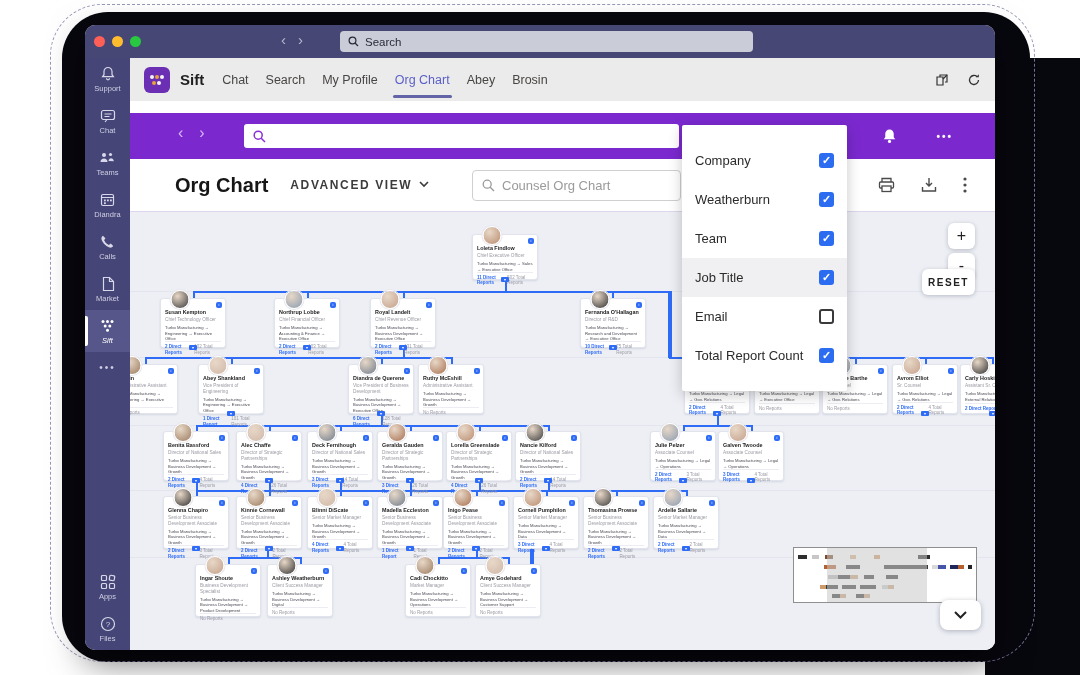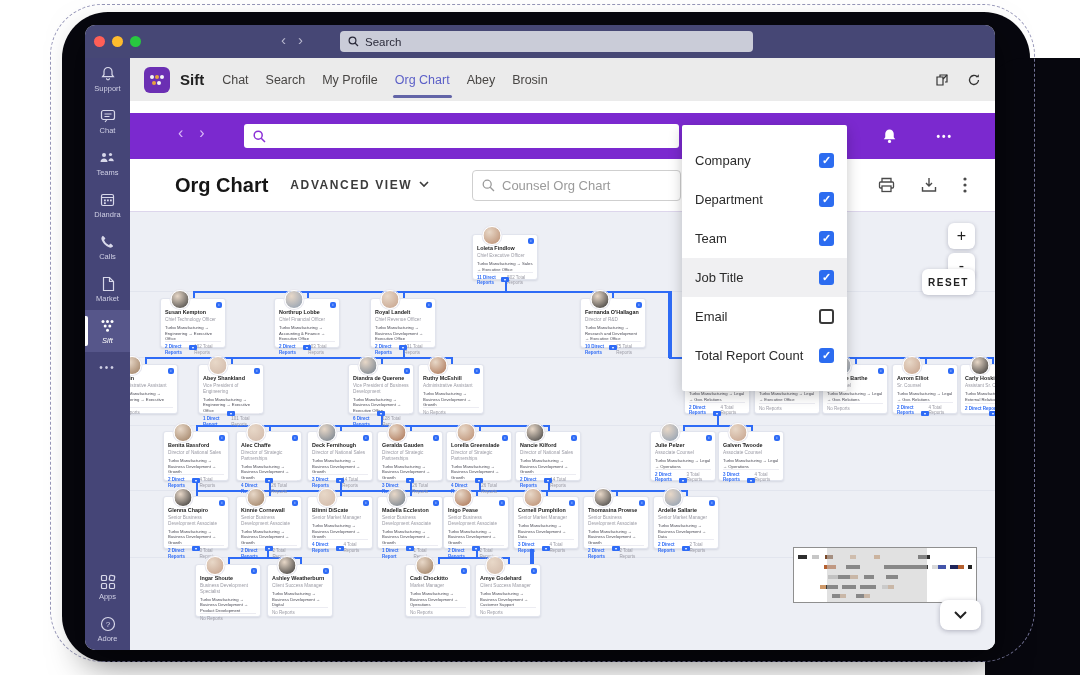--- a/index.html
+++ b/index.html
@@ -209,21 +209,21 @@
             </span>
             <span class="sb-label">Apps</span>
           </div>
           <div class="sb-item">
             <span class="sb-icon">
               <svg width="16" height="16" viewBox="0 0 16 16">
                 <circle cx="8" cy="8" r="6.5" fill="none" stroke="#d8d8ea" stroke-width="1.2"></circle>
                 <text x="8" y="11" text-anchor="middle" font-size="8" fill="#d8d8ea" font-family="Liberation Sans,sans-serif">?</text>
               </svg>
             </span>
-            <span class="sb-label">Adore</span>
+            <span class="sb-label">Files</span>
           </div>
         </div>
 
       <div class="main">
 
         <div class="appheader">
           <div class="sift-logo">
             <i style="left:6px;top:8px;background:#f4f4f8"></i>
               <i style="left:11px;top:8px;background:#e8a33d"></i>
               <i style="left:16px;top:8px;background:#f4f4f8"></i>
@@ -789,21 +789,21 @@
           </div>
       </div>
     </div>
 
     <div class="dropdown" id="dropdown">
         <div class="dd-item">
           <span>Company</span>
           <span class="cbx on">✓</span>
         </div>
         <div class="dd-item">
-          <span>Department</span>
+          <span>Weatherburn</span>
           <span class="cbx on">✓</span>
         </div>
         <div class="dd-item">
           <span>Team</span>
           <span class="cbx on">✓</span>
         </div>
         <div class="dd-item hl">
           <span>Job Title</span>
           <span class="cbx on">✓</span>
         </div>

